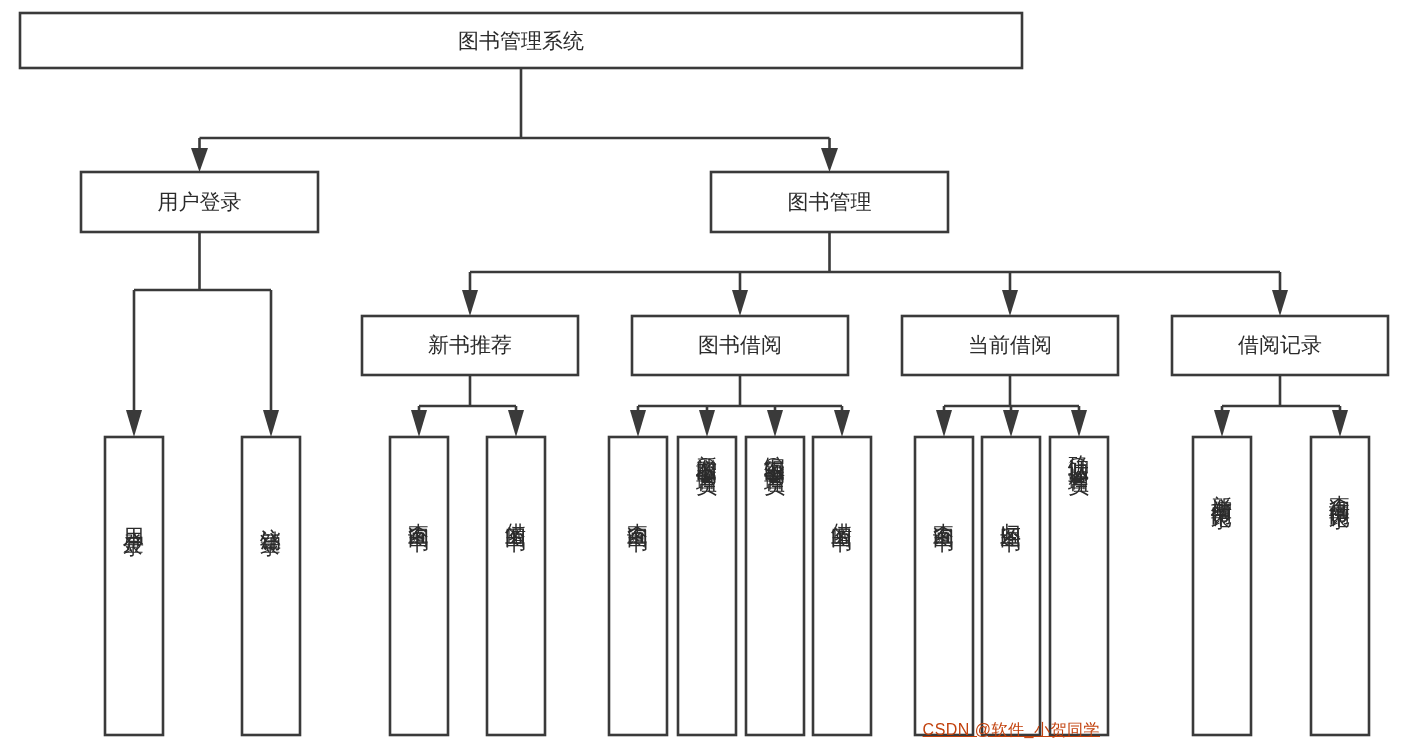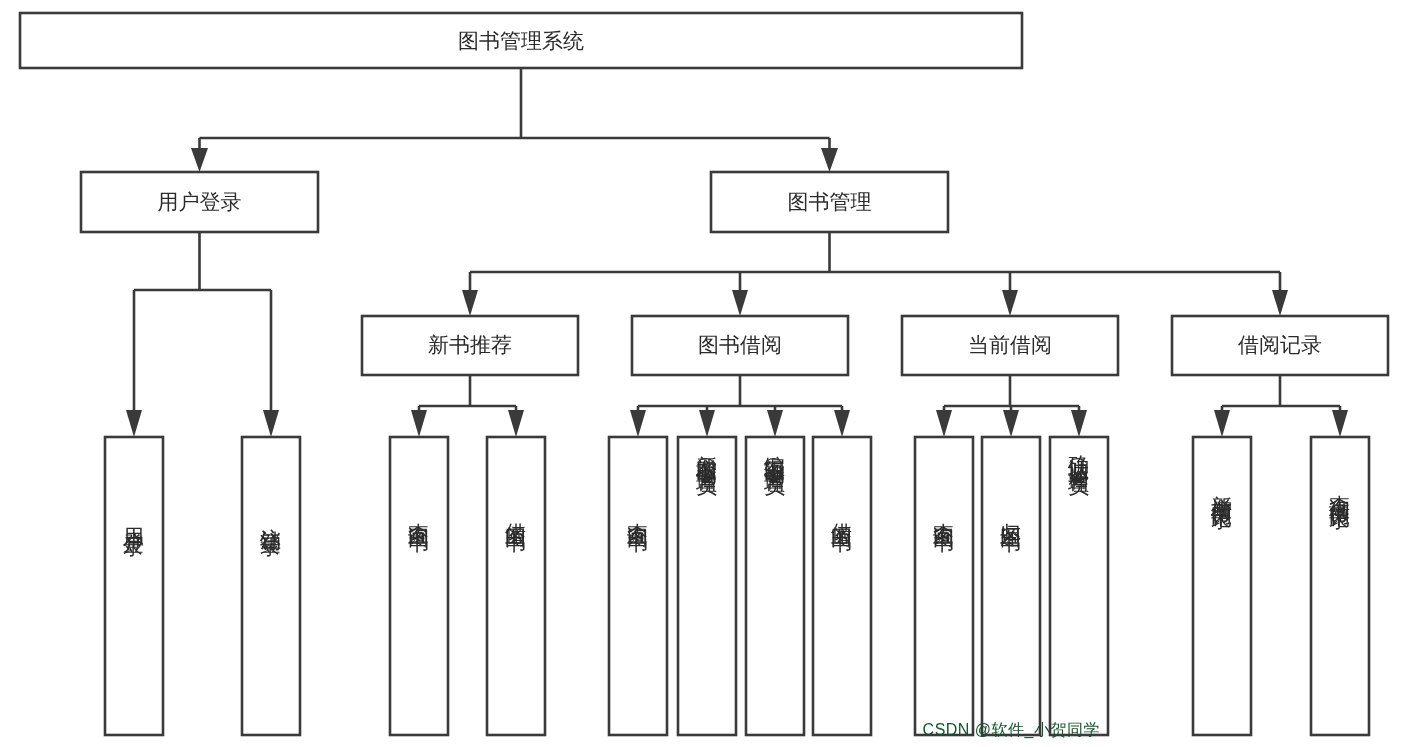--- a/index.html
+++ b/index.html
@@ -54,26 +54,27 @@
     fill: none;
   }
   .arrow-head {
     fill: #3a3a3a;
     stroke: none;
   }
   .watermark {
     position: absolute;
     right: 12px;
     bottom: 6px;
-    color: #14532d;
+    color: #c2410c;
     font-family: "Liberation Sans", "DejaVu Sans", sans-serif;
     font-size: 16px;
     letter-spacing: 0.5px;
     white-space: nowrap;
     user-select: none;
+    text-decoration: underline;
   }
 </style>
 </head>
 <body>
 
 <div id="diagram-root">
   <svg class="flow" viewBox="0 0 1405 747" xmlns="http://www.w3.org/2000/svg">
 
     <g>
 

